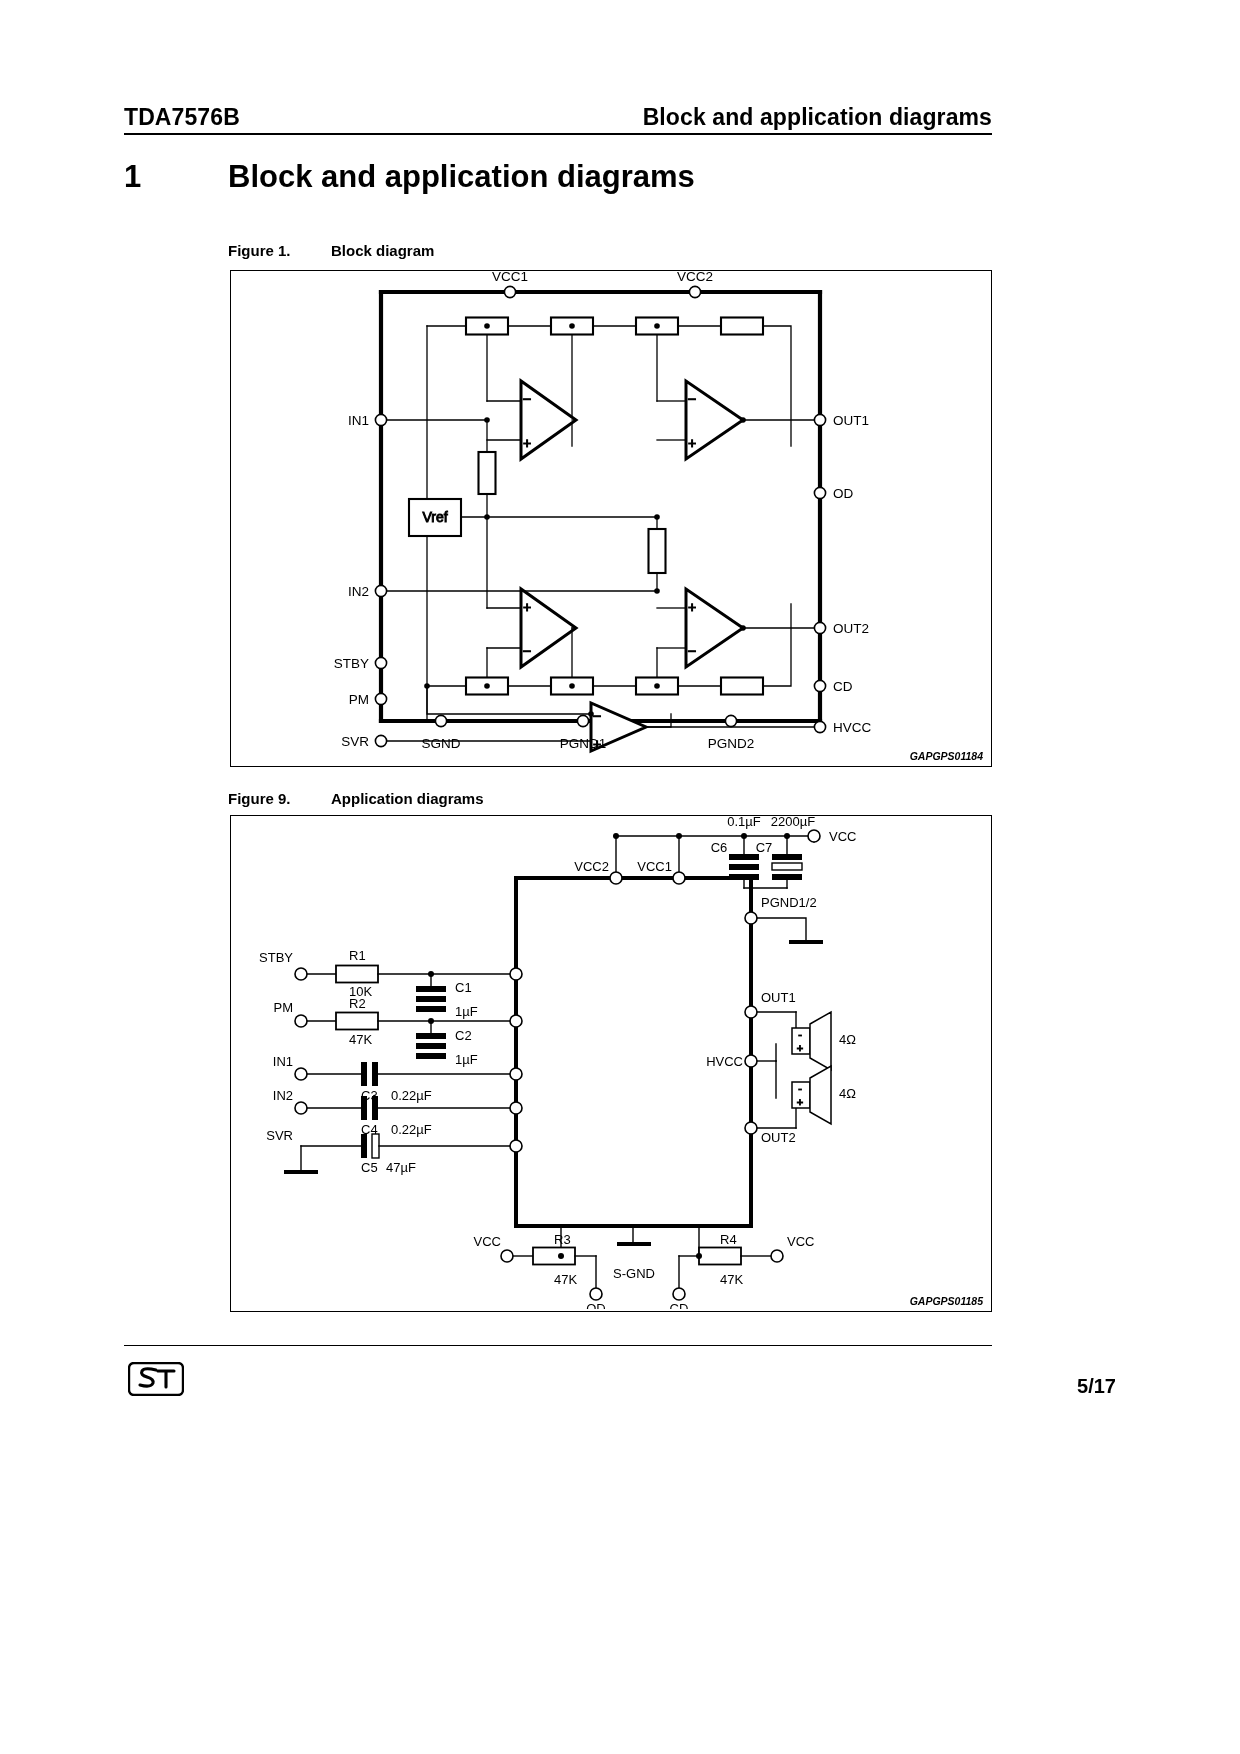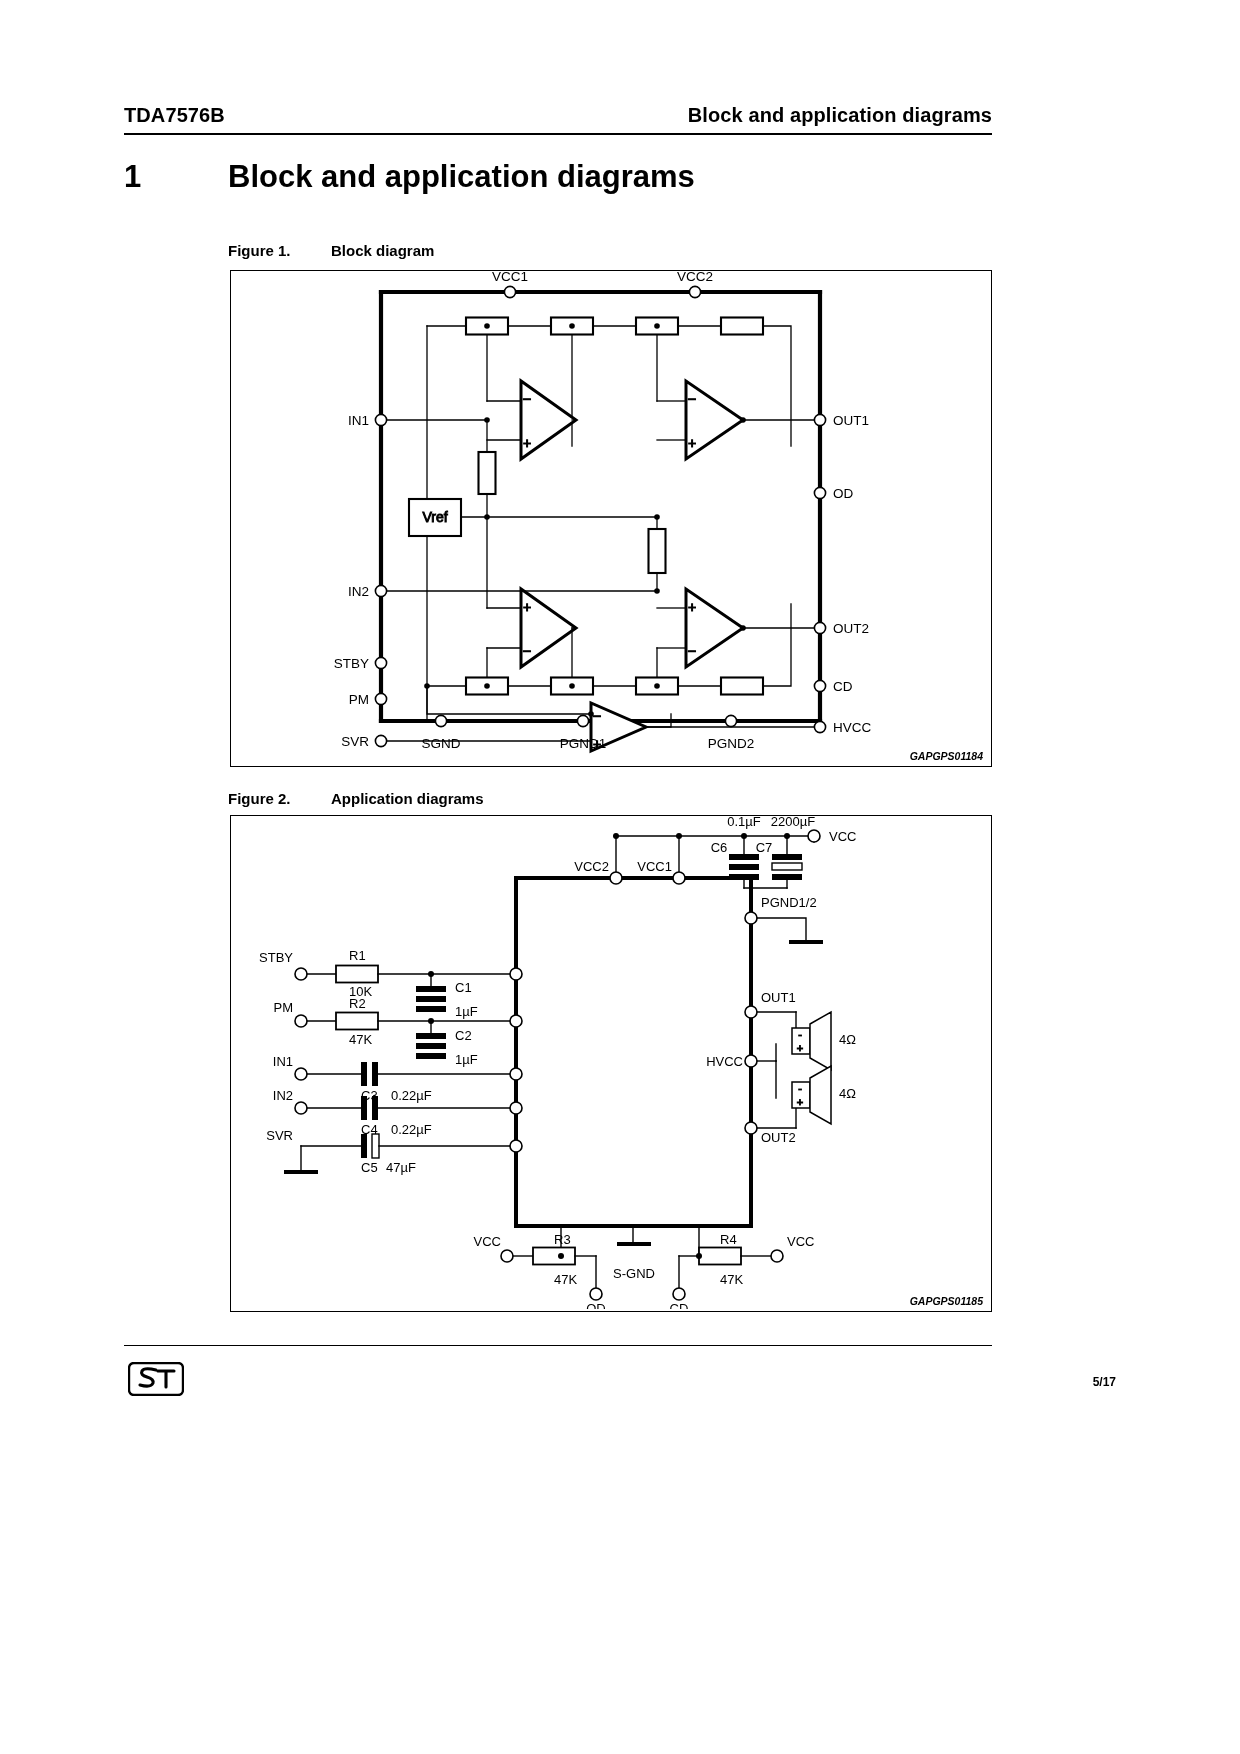--- a/index.html
+++ b/index.html
@@ -10,40 +10,40 @@
     color:#000;
     position:relative;
     overflow:hidden;
   }
   .page{position:absolute;inset:0;}
 
   
   .header{
     position:absolute;left:124px;top:104px;width:868px;
     display:flex;justify-content:space-between;align-items:flex-end;
-    font-size:20px;font-weight:bold;letter-spacing:.1px;
+    font-size:23px;font-weight:bold;letter-spacing:.1px;
   }
   .header-rule{position:absolute;left:124px;top:133px;width:868px;height:1.6px;background:#000;}
 
   
   .sec-num{position:absolute;left:124px;top:159px;font-size:31px;font-weight:bold;}
   .sec-title{position:absolute;left:228px;top:159px;font-size:31px;font-weight:bold;}
 
   
   .fig-cap{position:absolute;font-size:15px;font-weight:bold;}
   .fig-cap .lbl{display:inline-block;width:103px;}
 
   
   .fig-frame{position:absolute;border:1px solid #000;background:#fff;}
   .fig-id{position:absolute;right:8px;bottom:4px;font-size:10.5px;font-style:italic;font-weight:bold;text-align:right;}
 
   
   .footer-rule{position:absolute;left:124px;top:1345px;width:868px;height:1.3px;background:#000;}
   .footer-doc{position:absolute;left:0;top:1375px;width:1240px;text-align:center;font-size:16px;font-weight:bold;}
-  .footer-page{position:absolute;right:124px;top:1375px;font-size:12px;font-weight:bold;}
+  .footer-page{position:absolute;right:124px;top:1375px;font-size:20px;font-weight:bold;}
   .st-logo{position:absolute;left:128px;top:1362px;width:56px;height:34px;}
 
   svg{display:block;}
   text{font-family:"Liberation Sans", sans-serif;fill:#000;}
 </style>
 </head>
 <body>
 
 <div class="page">
 
@@ -225,21 +225,21 @@
         <text x="602" y="461">HVCC</text>
         <text x="210" y="477" text-anchor="middle">SGND</text>
         <text x="352" y="477" text-anchor="middle">PGND1</text>
         <text x="500" y="477" text-anchor="middle">PGND2</text>
       </g>
     </svg>
     <div class="fig-id">GAPGPS01184</div>
   </div>
 
   <div class="fig-cap" style="left:228px;top:790px;">
-    <span class="lbl">Figure 2.</span><span>Application diagrams</span>
+    <span class="lbl">Figure 9.</span><span>Application diagrams</span>
   </div>
 
   <div class="fig-frame" style="left:230px;top:815px;width:760px;height:495px;">
     <svg width="758" height="493" viewBox="0 0 758 493">
       <g stroke="#000" fill="none" stroke-linecap="square">
 
         <g stroke-width="4">
           <path d="M285,62 L285,410"></path>
           <path d="M285,62 L520,62"></path>
           <path d="M520,62 L520,410"></path>

